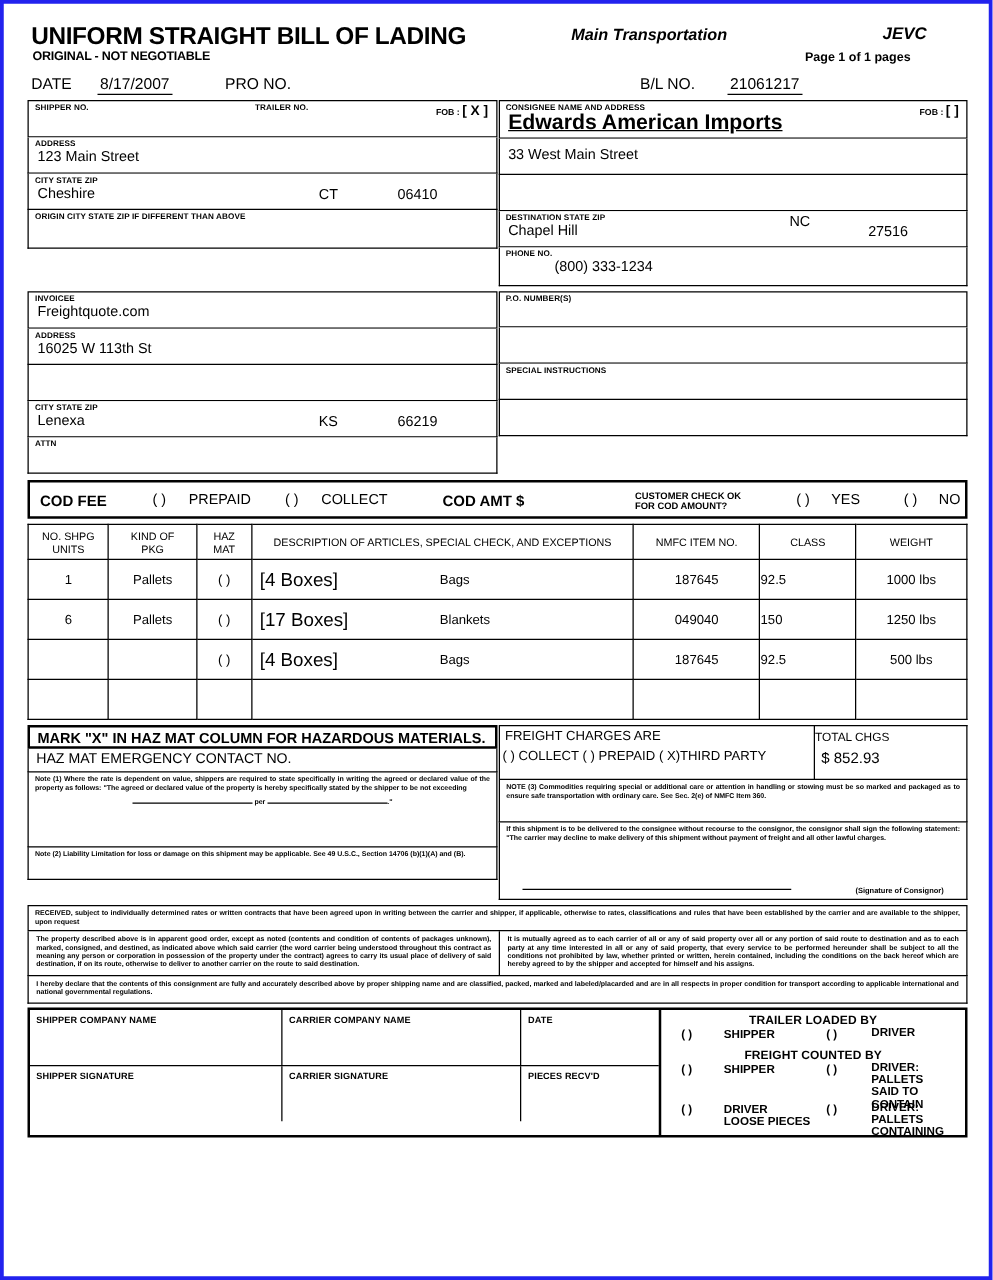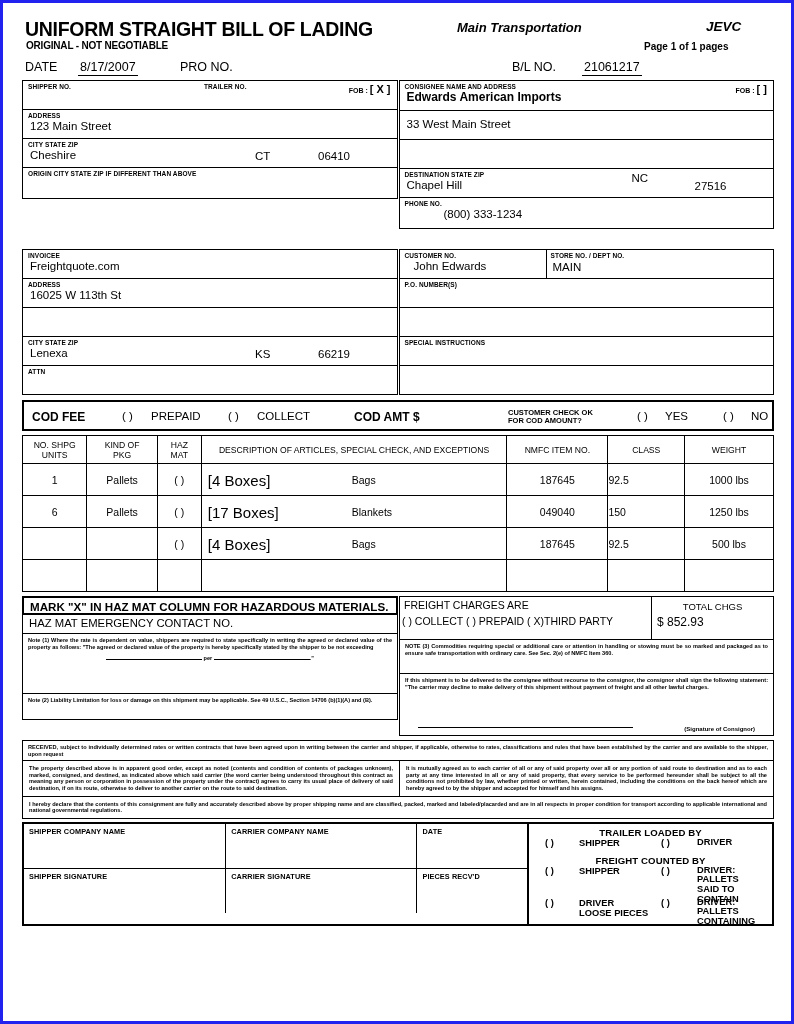--- a/index.html
+++ b/index.html
@@ -66,21 +66,21 @@
   .bx + .bx{border-top:none;}
   .cap{
     font-size:6.5px;font-weight:bold;letter-spacing:0.1px;
     padding:2px 0 0 5px;line-height:8px;
     white-space:nowrap;
   }
   .val{
     font-size:11.5px;padding:0 0 0 7px;line-height:13px;
     white-space:nowrap;
   }
-  .val.b{font-weight:bold;font-size:12px;}
+  .val.b{font-weight:bold;font-size:17px;text-decoration:underline;}
   .fob{
     position:absolute;right:6px;top:2px;
     font-size:7px;font-weight:bold;
   }
   .fob b{font-size:11px;}
   .st{position:absolute;left:232px;font-size:11.5px;}
   .zp{position:absolute;left:295px;font-size:11.5px;}
 
   
   .cod{
@@ -138,21 +138,21 @@
   .fr{width:375px;box-sizing:border-box;margin-left:1px;}
   .fr-top{display:flex;}
   .fr-chg{
     width:253px;box-sizing:border-box;border:1.5px solid #000;height:44px;
   }
   .fr-chg .l1{font-size:10.5px;padding:2px 0 0 4px;}
   .fr-chg .l2{font-size:10.5px;padding:4px 0 0 2px;white-space:nowrap;}
   .fr-tot{
     width:122px;box-sizing:border-box;border:1.5px solid #000;border-left:none;height:44px;
   }
-  .fr-tot .l1{font-size:9.5px;text-align:center;padding:4px 0 0 0;}
+  .fr-tot .l1{font-size:9.5px;padding:4px 0 0 0;}
   .fr-tot .l2{font-size:12px;padding:3px 0 0 5px;}
   .fr-n3{
     border:1.5px solid #000;border-top:none;box-sizing:border-box;
     padding:3px 5px 3px 5px;
   }
   .fr-sig{
     border:1.5px solid #000;border-top:none;box-sizing:border-box;
     padding:3px 5px 2px 5px;height:62px;position:relative;
   }
   .sigline{position:absolute;left:18px;bottom:7px;width:215px;border-bottom:1px solid #000;}
@@ -260,21 +260,21 @@
         <div class="st" style="top:3px">NC</div>
         <div class="zp" style="top:11px">27516</div>
       </div>
       <div class="bx" style="height:31px">
         <div class="cap">PHONE NO.</div>
         <div class="val" style="padding-left:44px">(800) 333-1234</div>
       </div>
     </div>
   </div>
 
-  <div class="cols" style="margin-top:20px">
+  <div class="cols" style="margin-top:4px">
 
     <div class="colL">
       <div class="bx" style="height:30px">
         <div class="cap">INVOICEE</div>
         <div class="val">Freightquote.com</div>
       </div>
       <div class="bx" style="height:29px">
         <div class="cap">ADDRESS</div>
         <div class="val">16025 W 113th St</div>
       </div>
@@ -286,27 +286,20 @@
         <div class="val">Lenexa</div>
         <div class="st" style="top:11px">KS</div>
         <div class="zp" style="top:11px">66219</div>
       </div>
       <div class="bx" style="height:29px">
         <div class="cap">ATTN</div>
       </div>
     </div>
 
     <div class="colR">
-      <div class="bx" style="height:30px">
-        <div class="cap">CUSTOMER NO.</div>
-        <div class="val" style="padding-left:14px">John Edwards</div>
-        <div style="position:absolute;left:146px;top:0;bottom:0;width:1.5px;background:#000"></div>
-        <div class="cap" style="position:absolute;left:146px;top:0">STORE NO. / DEPT NO.</div>
-        <div class="val" style="position:absolute;left:146px;top:11px">MAIN</div>
-      </div>
       <div class="bx" style="height:29px">
         <div class="cap">P.O. NUMBER(S)</div>
         <div class="val"></div>
       </div>
       <div class="bx" style="height:29px">
         <div class="val" style="padding-top:7px"></div>
       </div>
       <div class="bx" style="height:29px">
         <div class="cap">SPECIAL INSTRUCTIONS</div>
         <div class="val"></div>

